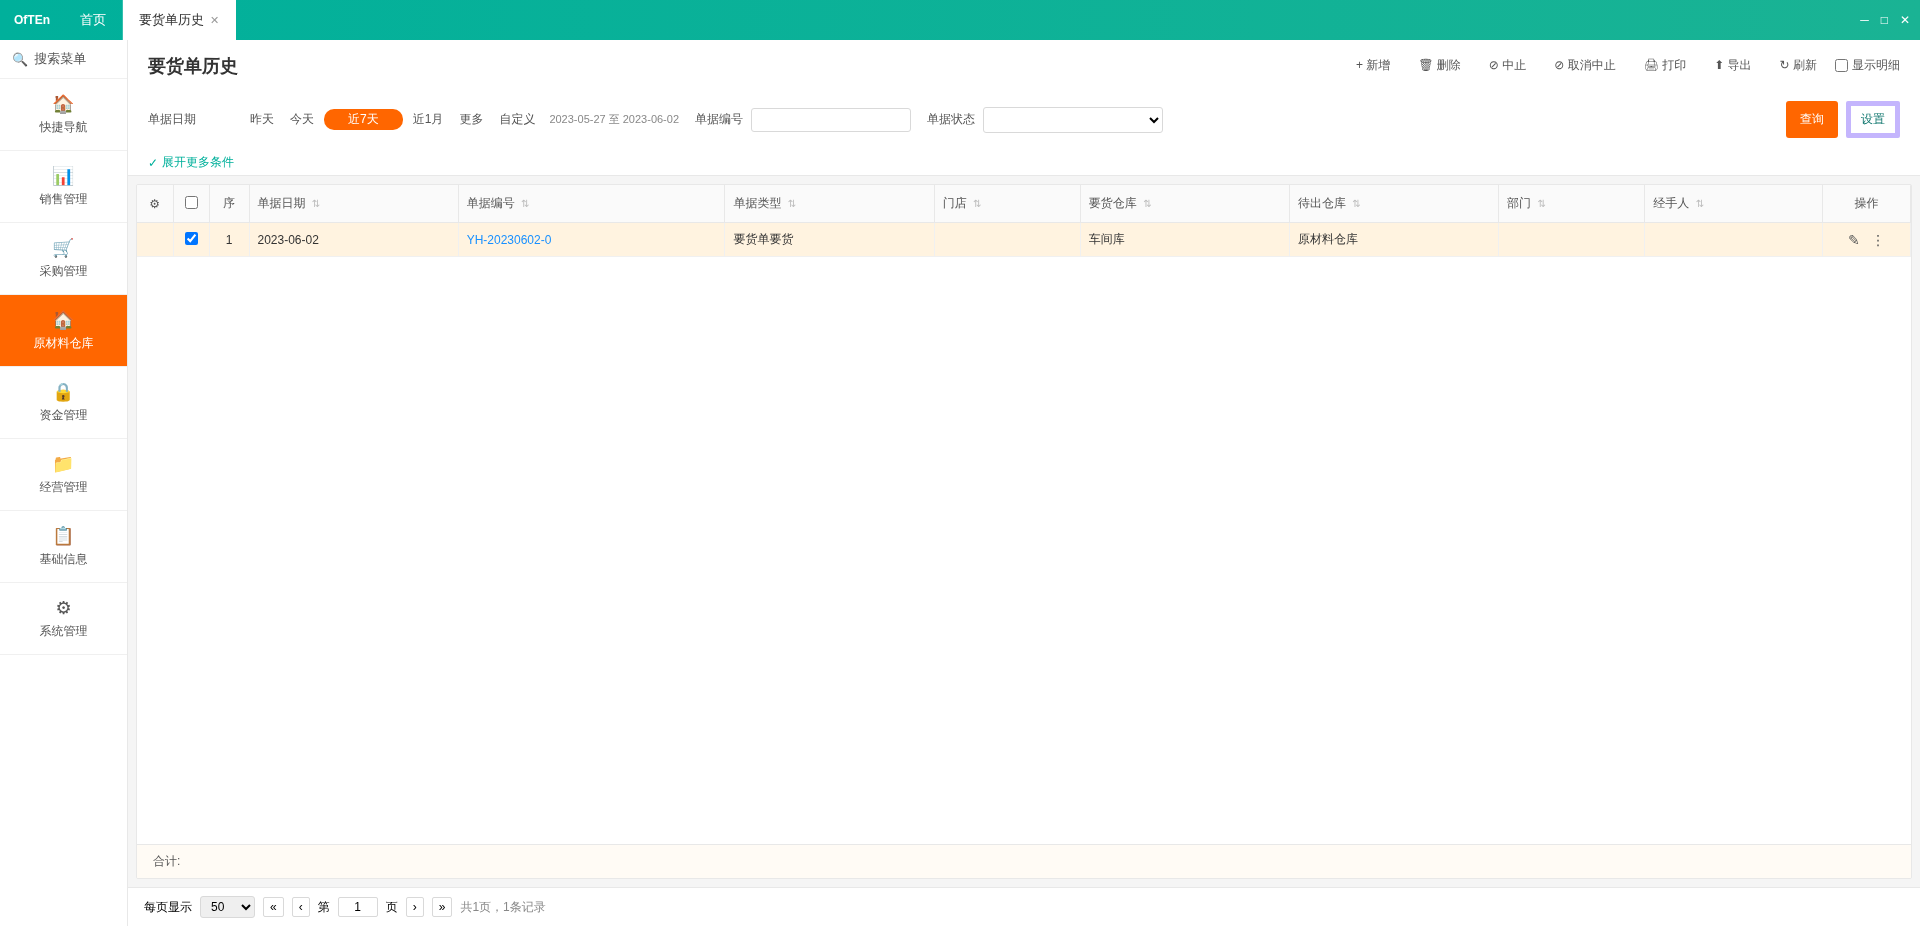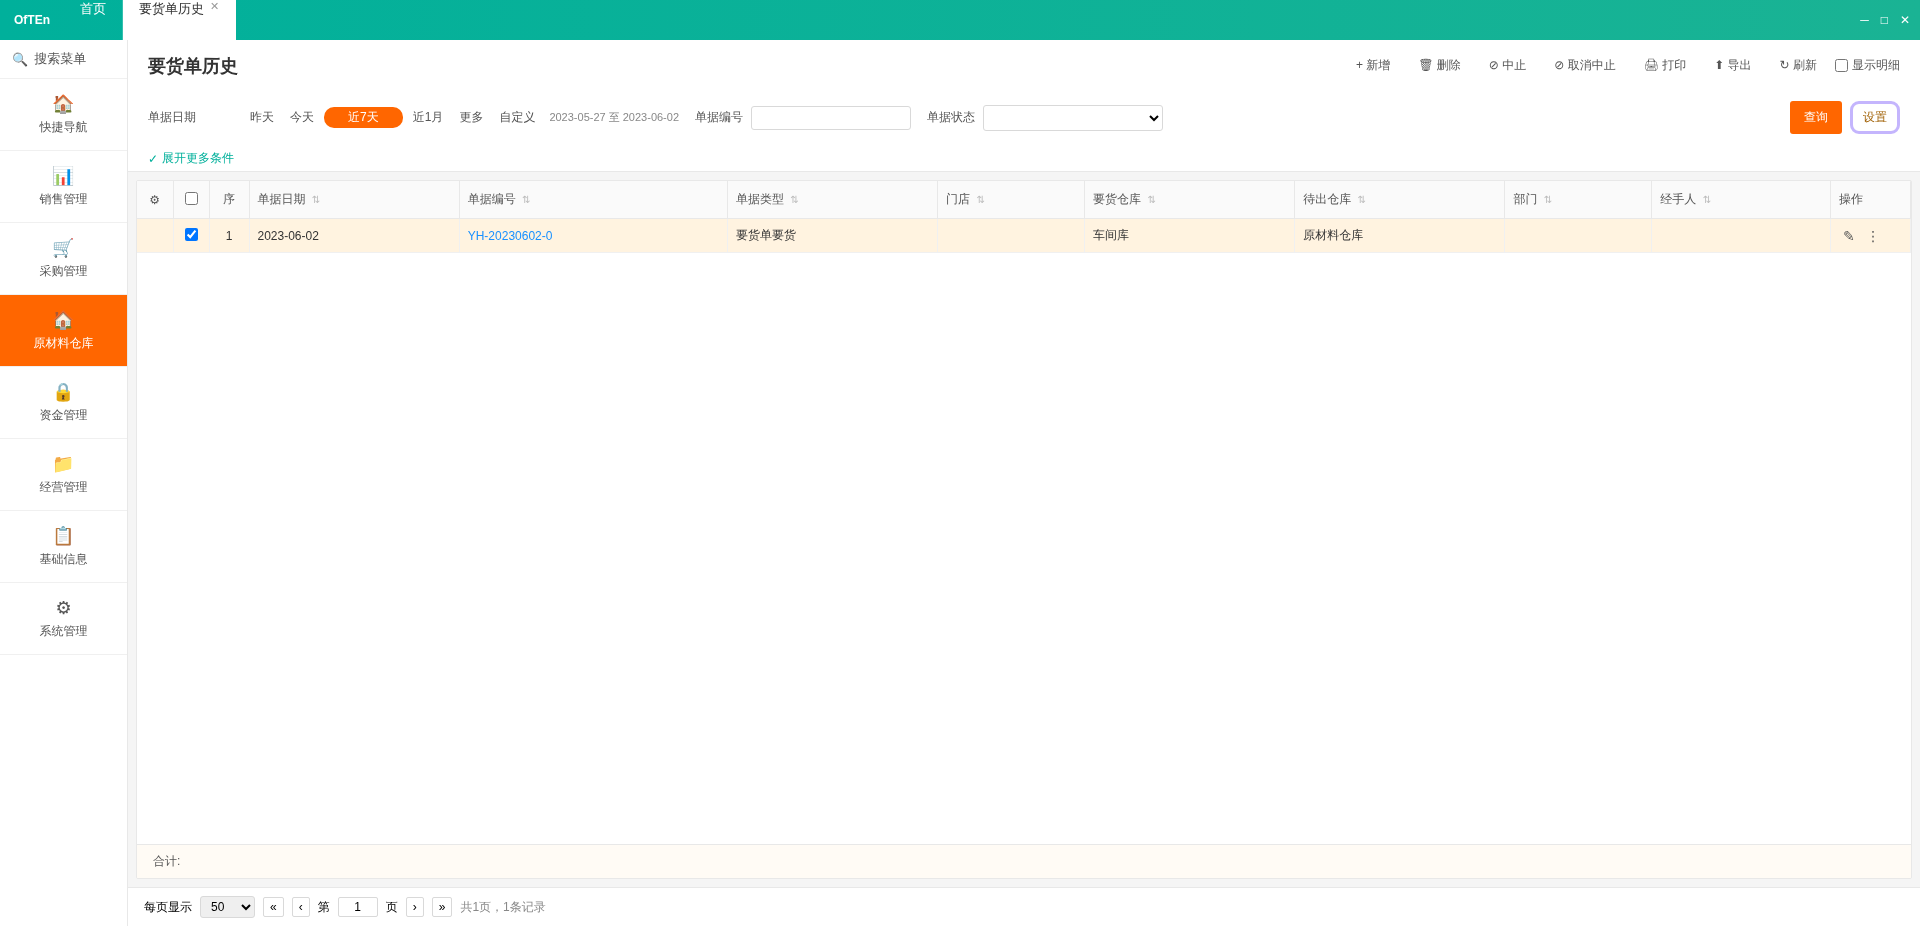--- a/index.html
+++ b/index.html
@@ -17,21 +17,21 @@
       position: relative;
     }
     .top-bar-tabs {
       display: flex;
       height: 100%;
       align-items: stretch;
     }
     .top-tab {
       padding: 0 16px;
       display: flex;
-      align-items: flex-start;
+      align-items: center;
       cursor: pointer;
       font-size: 13px;
       color: white;
       border-right: 1px solid rgba(255,255,255,0.2);
     }
     .top-tab.active {
       background: white;
       color: #333;
     }
     .top-tab .close-icon {
@@ -147,23 +147,23 @@
       color: #555;
     }
     .toolbar-btn.primary {
       background: #ff6600;
       color: white;
       border-radius: 3px;
       padding: 5px 14px;
     }
     .toolbar-btn.secondary {
       background: white;
-      color: #a16207;
-      border: 3px solid #c4b5fd;
-      border-radius: 9px;
+      color: #0f766e;
+      border: 5px solid #c4b5fd;
+      border-radius: 2px;
     }
 
     
     .filter-row {
       display: flex;
       align-items: center;
       padding: 10px 0;
       gap: 16px;
       flex-wrap: wrap;
     }
@@ -290,21 +290,22 @@
     }
     .checkbox-col {
       width: 36px;
       text-align: center;
     }
     .num-col {
       width: 40px;
       text-align: center;
     }
     .op-col {
-      width: 80px;
+      width: 88px;
+      text-align: center;
     }
 
     
     .table-footer {
       border-top: 1px solid #e8e8e8;
       padding: 8px 16px;
       background: #fffbf5;
       font-size: 12px;
       color: #555;
     }

